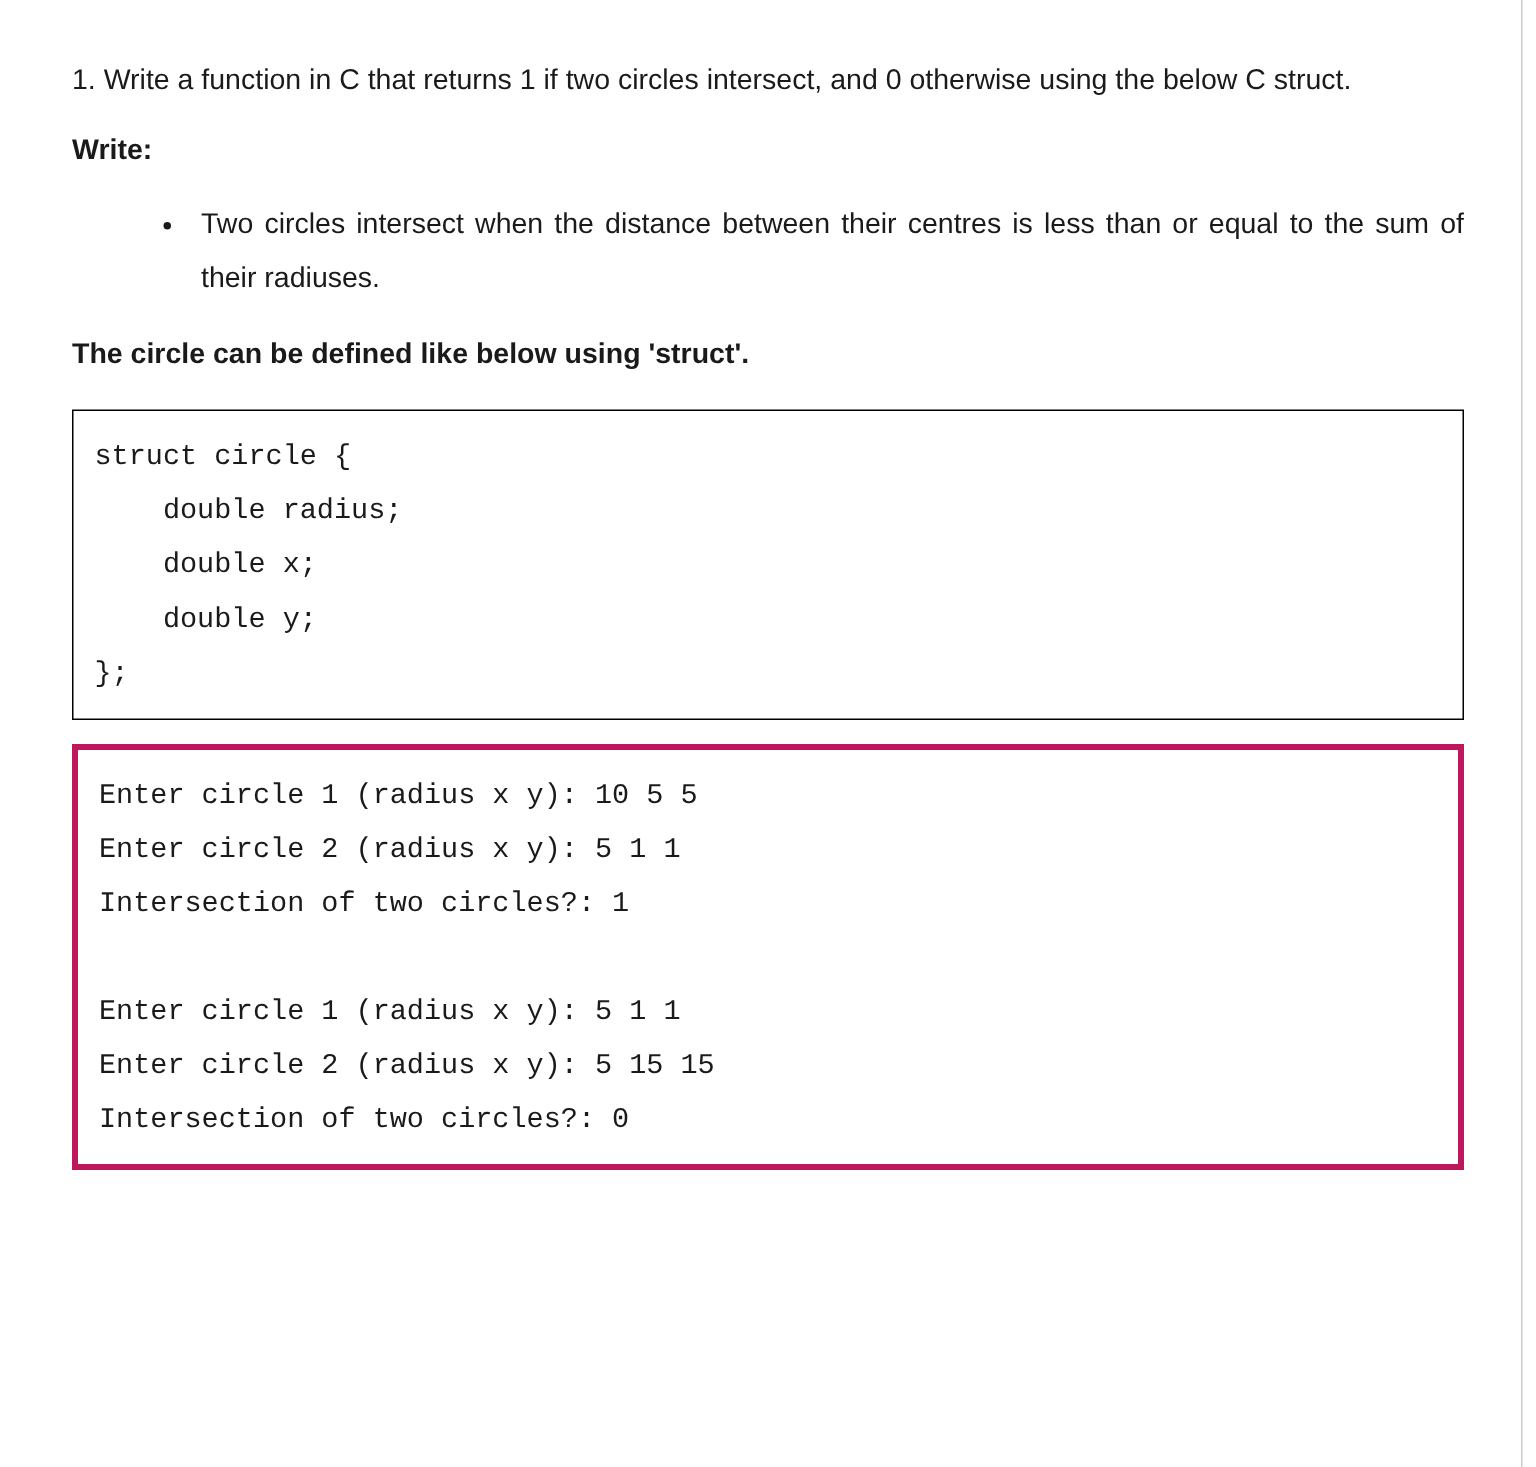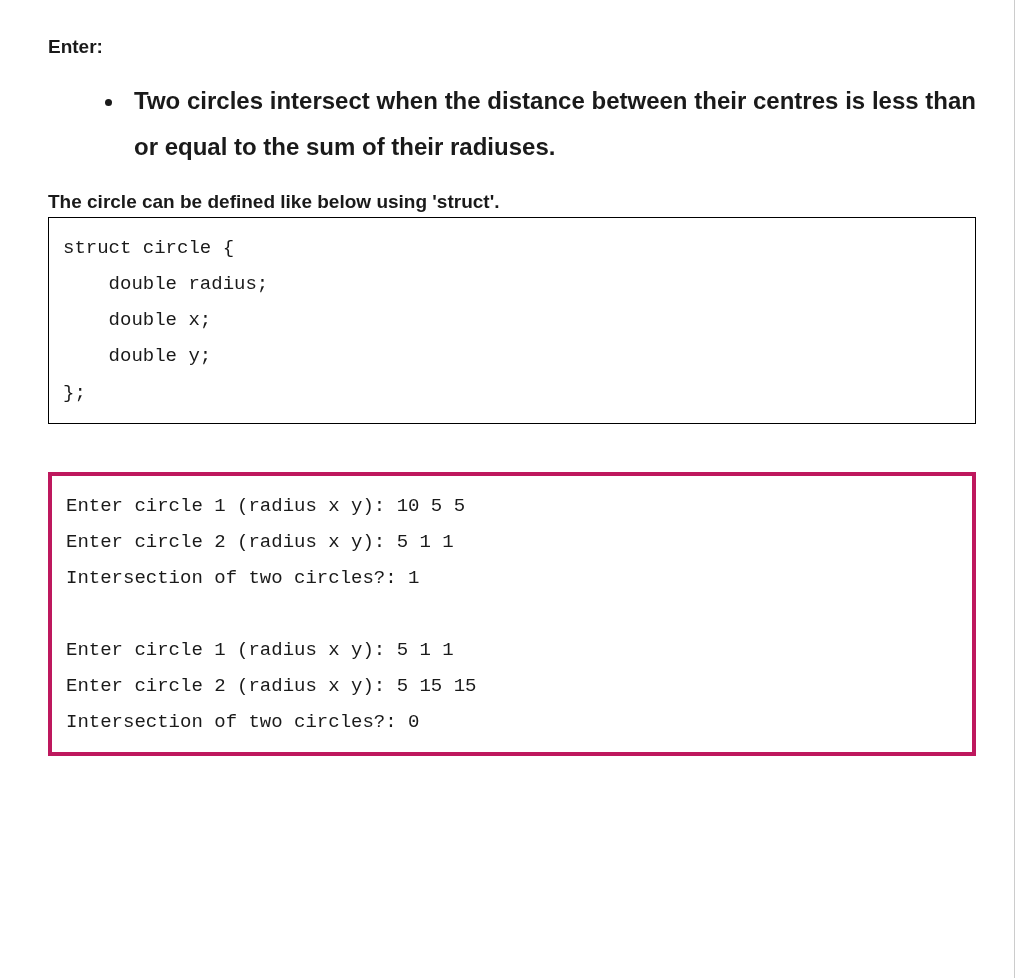--- a/index.html
+++ b/index.html
@@ -29,39 +29,38 @@
     font-size: 19px;
     font-weight: bold;
     margin-bottom: 20px;
   }
   .hint-list {
     list-style: disc;
     padding-left: 78px;
     margin-bottom: 22px;
   }
   .hint-list li {
-    font-size: 24px;
+    font-size: 19px;
     line-height: 1.9;
     text-align: justify;
     padding-left: 8px;
-    font-weight: bold;
   }
   .struct-heading {
     font-size: 19px;
     font-weight: bold;
-    margin-bottom: 4px;
+    margin-bottom: 25px;
   }
   .code-box {
     border: 1px solid #000;
     padding: 12px 14px;
     font-family: Consolas, "Courier New", monospace;
     font-size: 19px;
     line-height: 1.9;
     white-space: pre;
-    margin-bottom: 48px;
+    margin-bottom: 16px;
   }
   .output-heading {
     font-size: 19px;
     font-weight: bold;
     margin-bottom: 20px;
   }
   .output-box {
     border: 4px solid #be185d;
     padding: 12px 14px;
     font-family: Consolas, "Courier New", monospace;
@@ -77,22 +76,23 @@
     height: 100%;
     border-left: 1px solid #ccc;
     background: #fff;
   }
 </style>
 </head>
 <body>
 
 <div class="content">
 
+  <p class="question">1. Write a function in C that returns 1 if two circles intersect, and 0 otherwise using the below C struct.</p>
 
-  <p class="hint-heading">Enter:</p>
+  <p class="hint-heading">Write:</p>
 
   <ul class="hint-list">
     <li>Two circles intersect when the distance between their centres is less than or equal to the sum of their radiuses.</li>
   </ul>
 
   <p class="struct-heading">The circle can be defined like below using 'struct'.</p>
 
   <div class="code-box">struct circle {
     double radius;
     double x;

